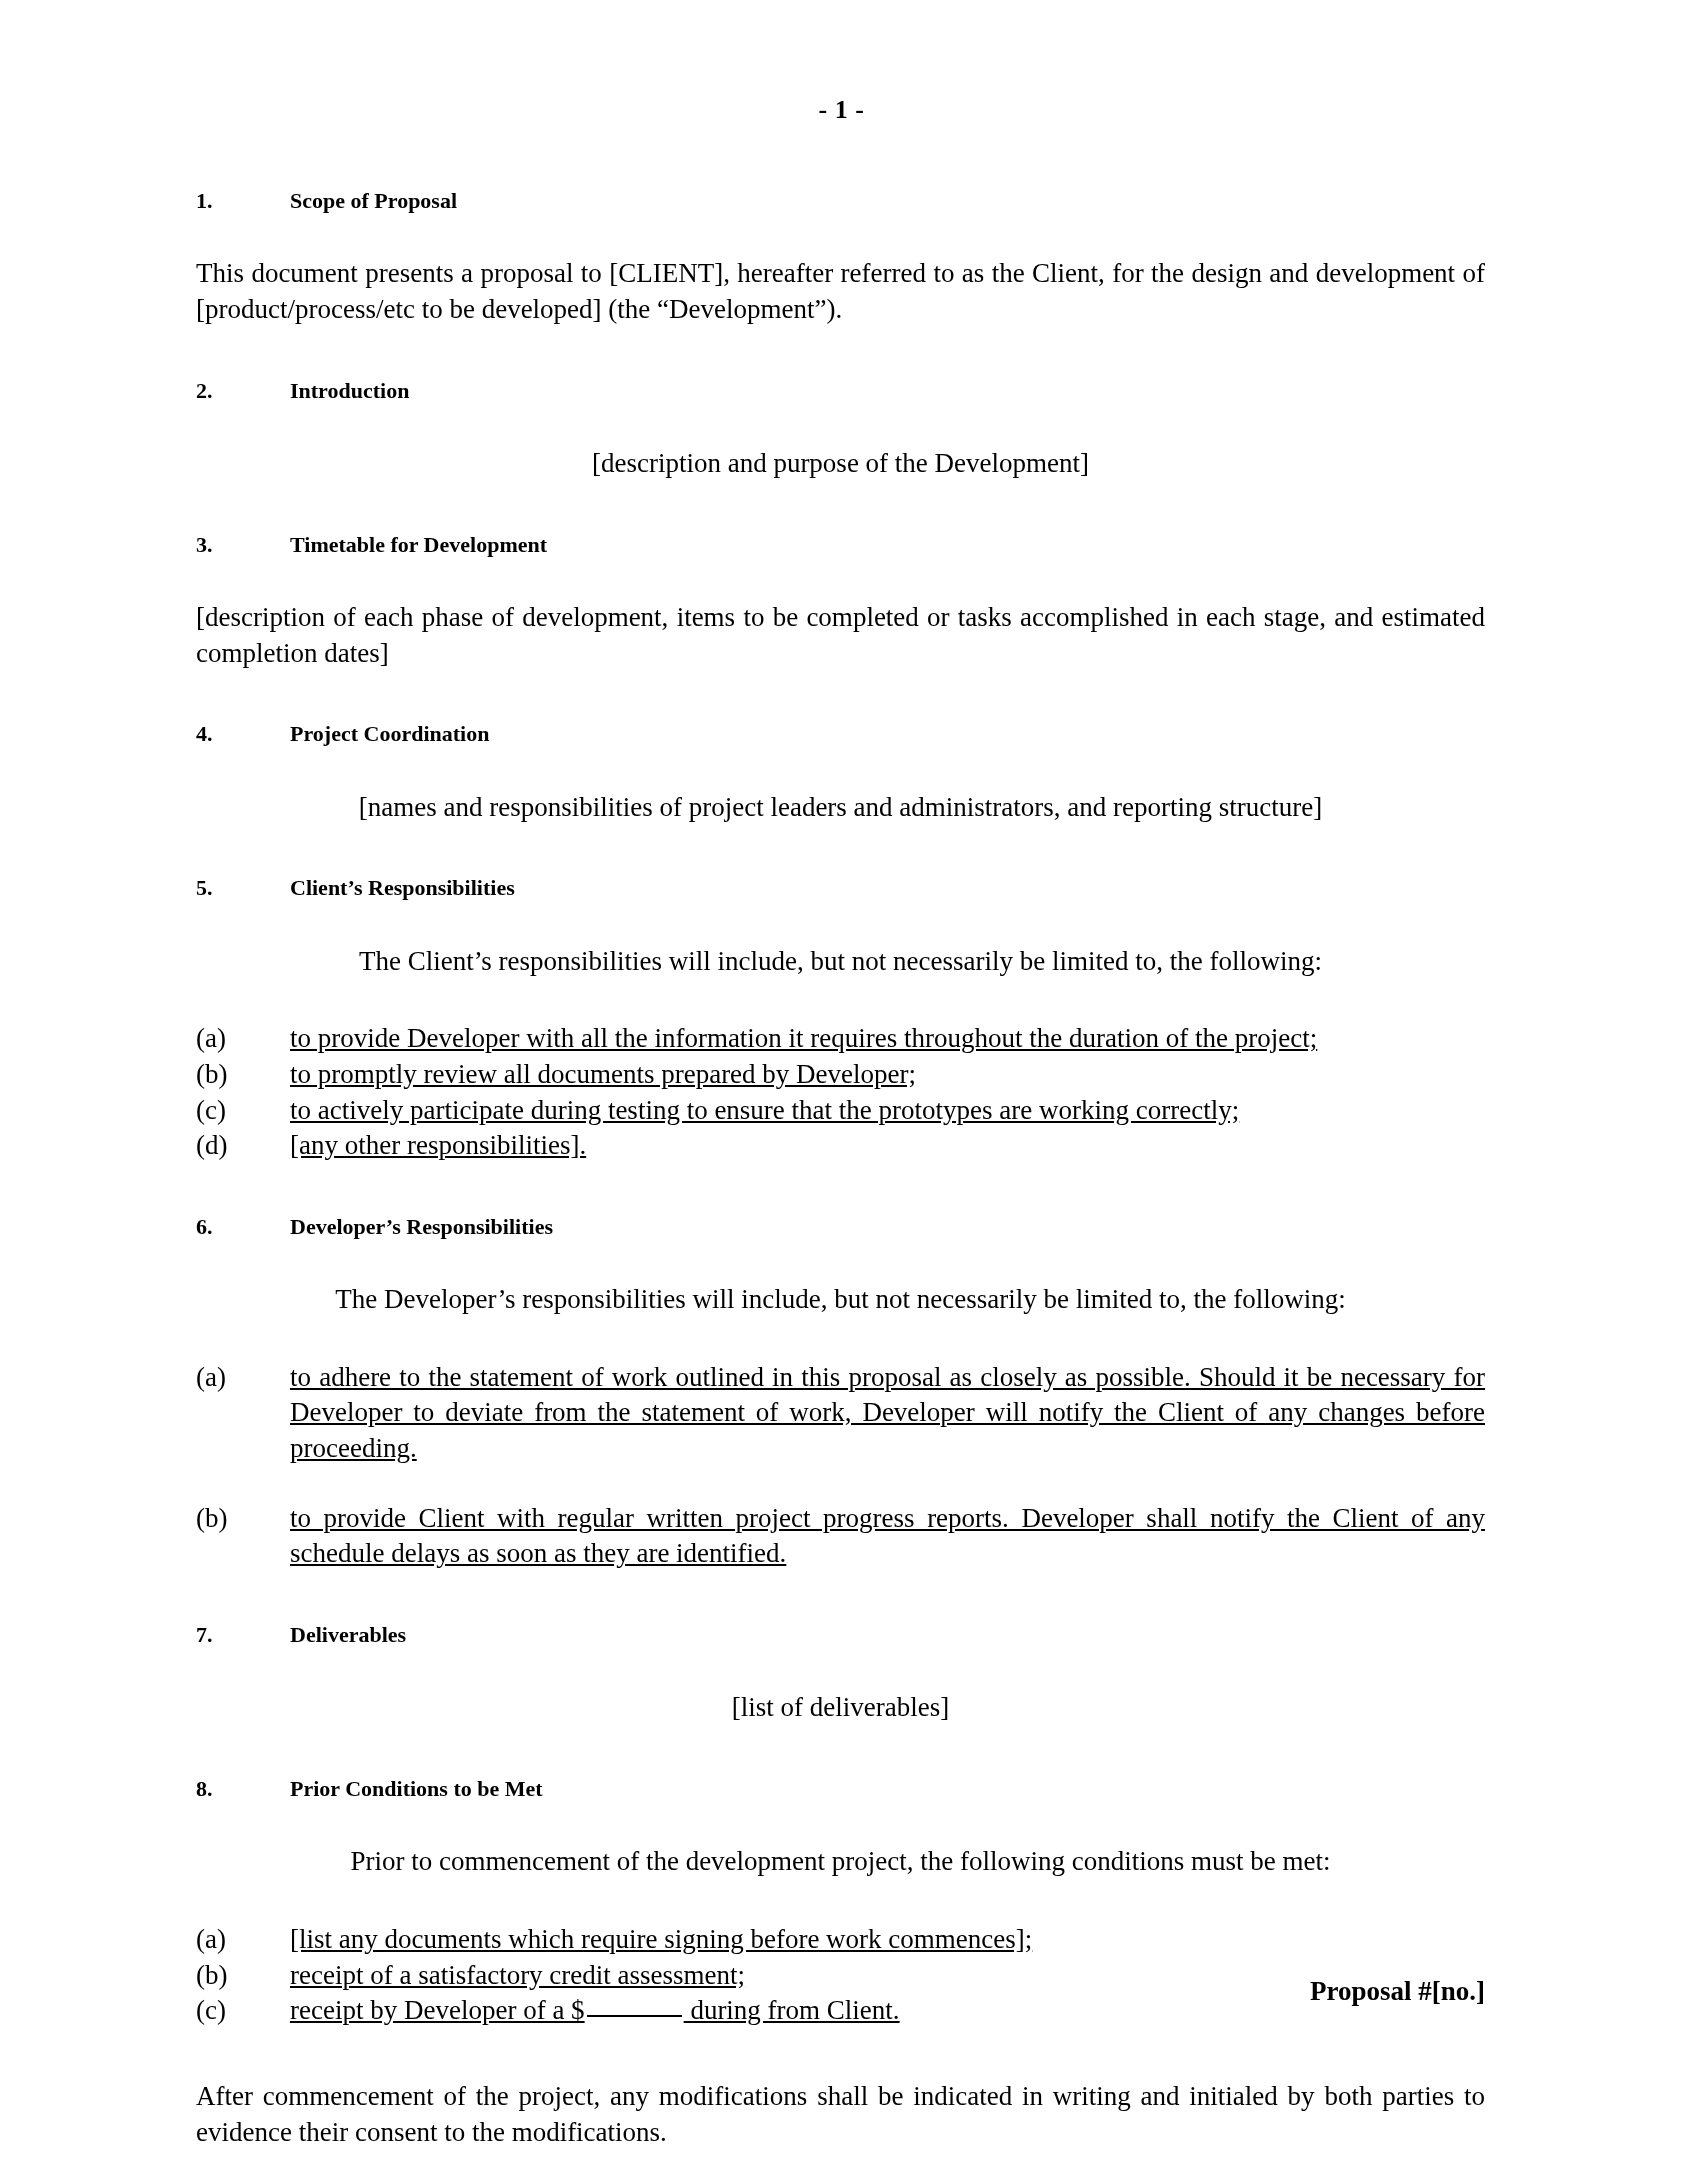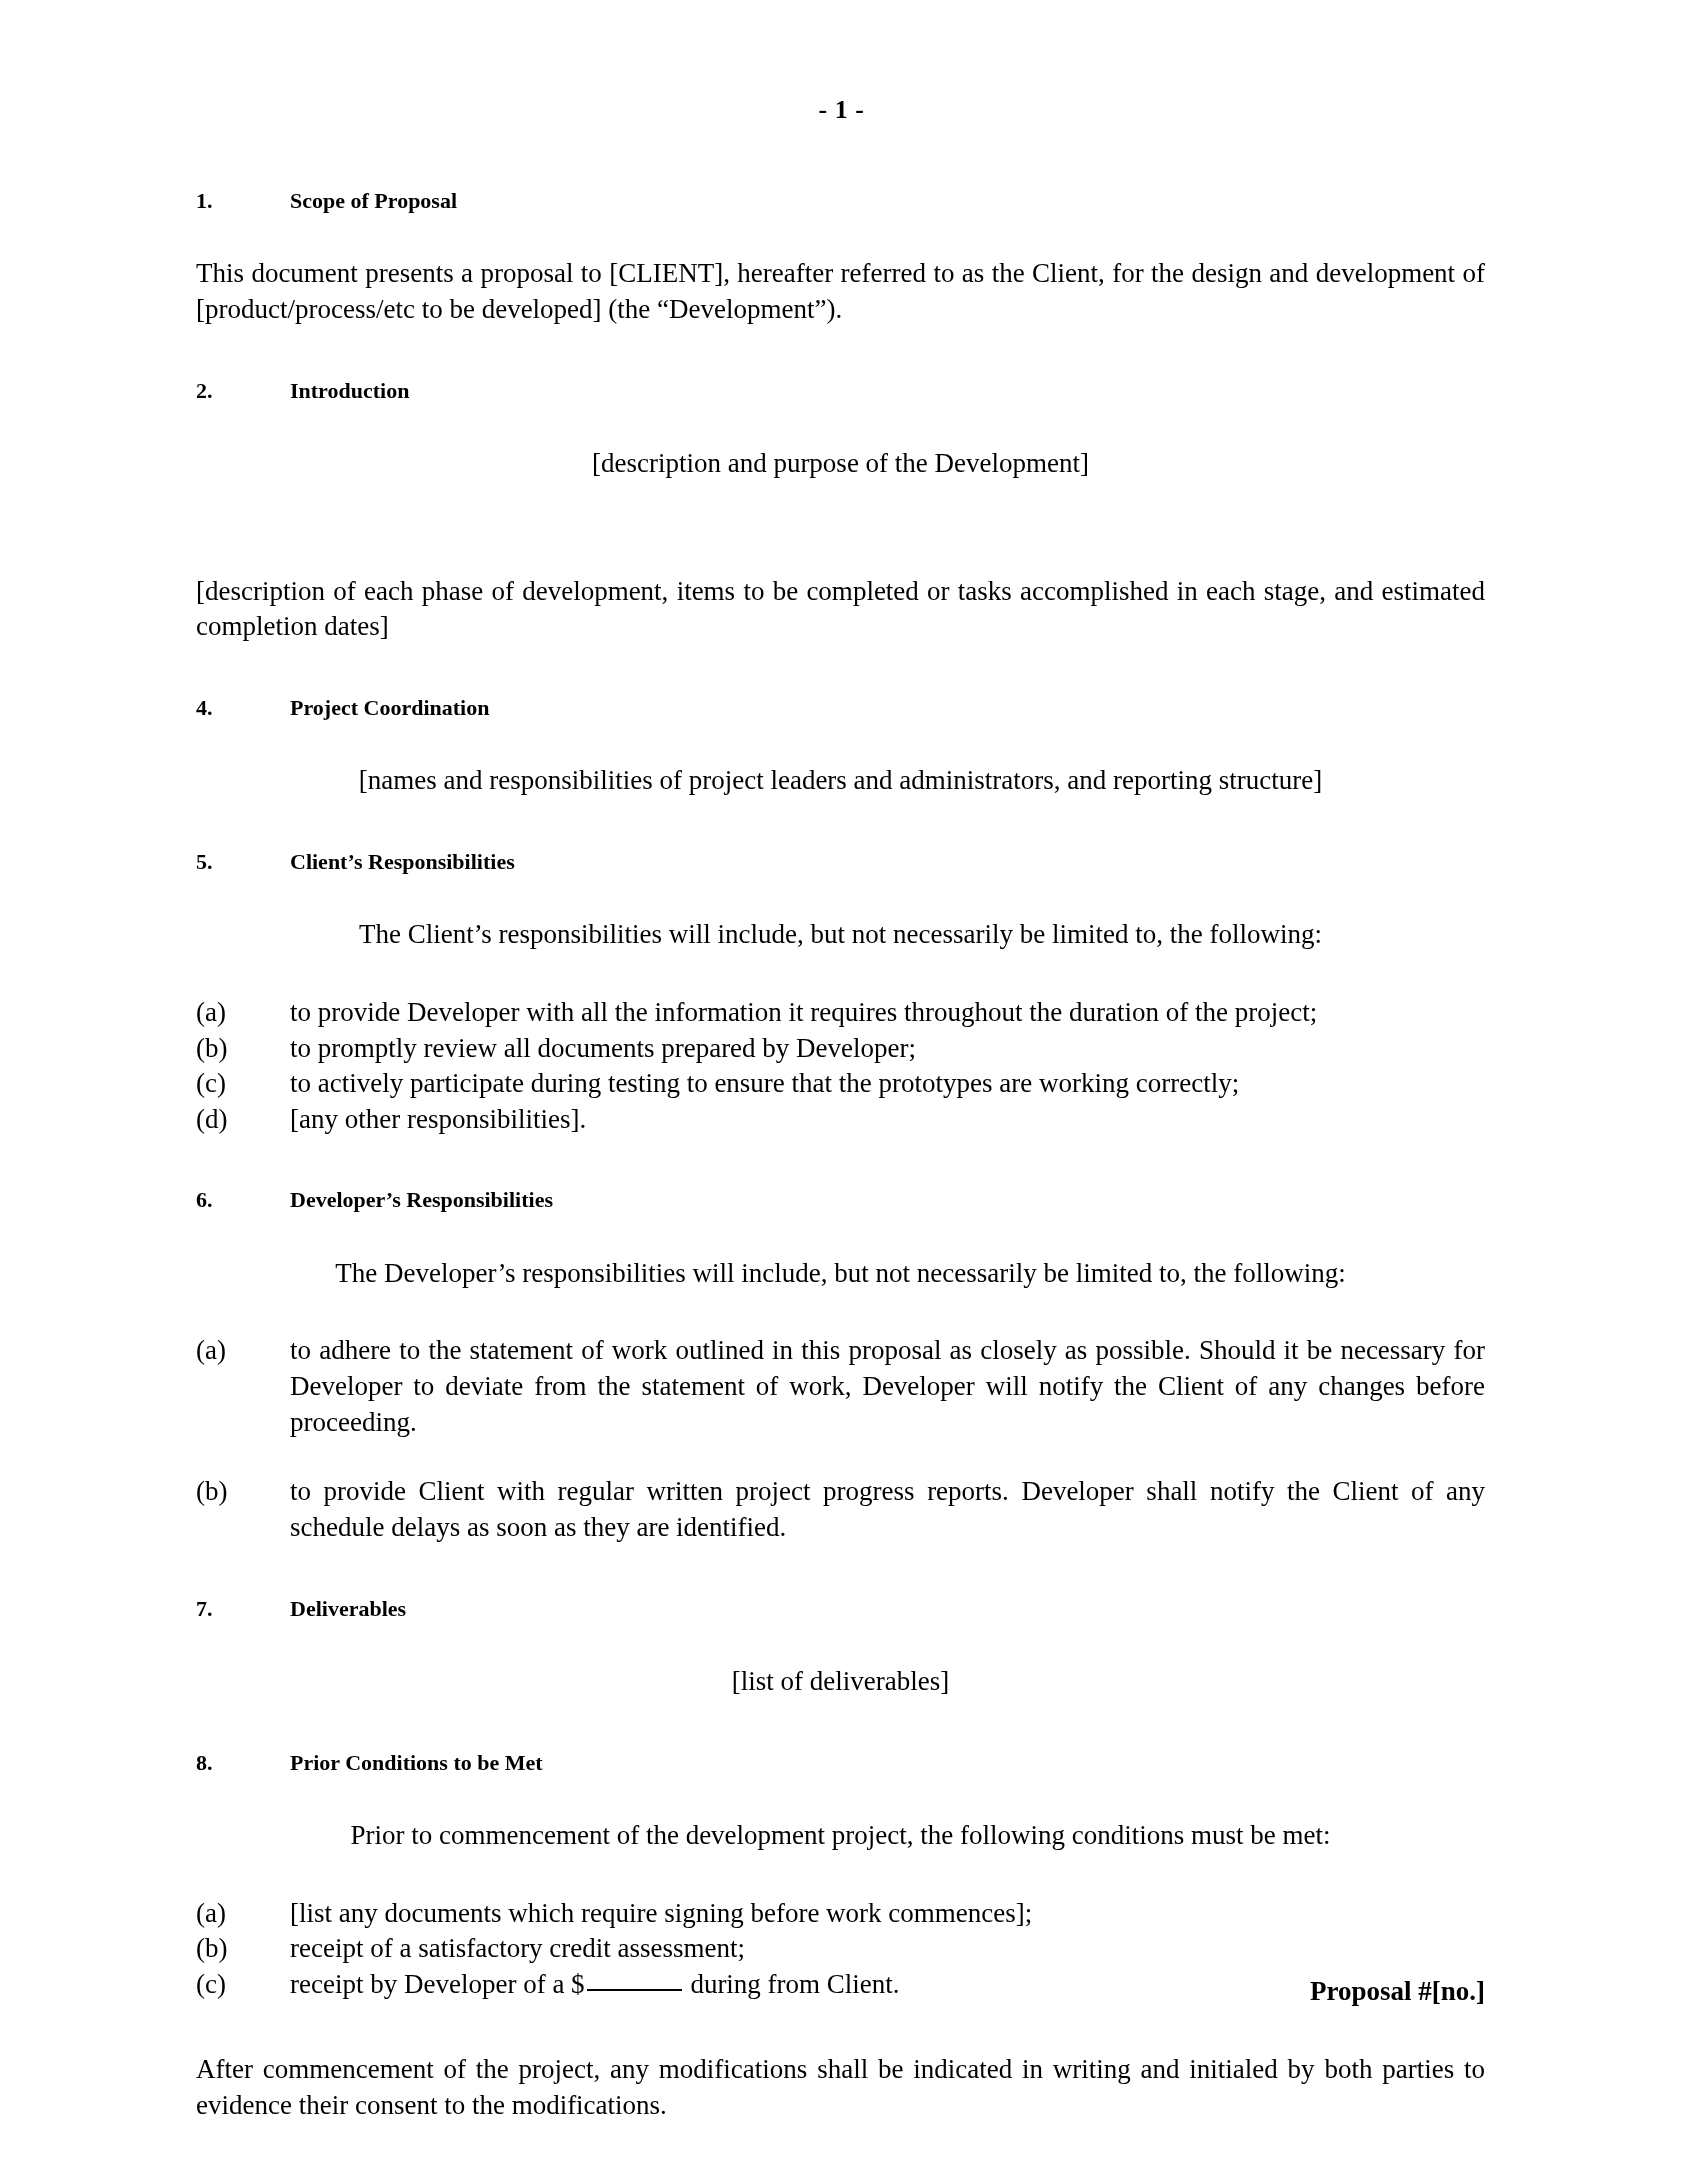--- a/index.html
+++ b/index.html
@@ -70,20 +70,21 @@
     margin: 0;
     padding: 0;
   }
   .list-item .marker {
     flex: 0 0 94px;
     width: 94px;
   }
   .list-item .itext {
     flex: 1 1 auto;
     text-align: justify;
+    text-decoration: underline;
   }
   .list-item.tight .itext { text-align: left; }
   .list.spaced .list-item + .list-item { margin-top: 34px; }
   .blank-line {
     display: inline-block;
     border-bottom: 2px solid #000;
     width: 95px;
     vertical-align: 2px;
     margin: 0 2px;
   }
@@ -109,20 +110,21 @@
     <div class="heading"><span class="num">1.</span><span>Scope of Proposal</span></div>
     <div class="spacer-md"></div>
     <p class="para">This document presents a proposal to [CLIENT], hereafter referred to as the Client, for the design and development of [product/process/etc to be developed] (the “Development”).</p>
     <div class="spacer-lg"></div>
 
     <div class="heading"><span class="num">2.</span><span>Introduction</span></div>
     <div class="spacer-md"></div>
     <p class="para nojustify">[description and purpose of the Development]</p>
     <div class="spacer-lg"></div>
 
+    <div class="heading"><span class="num">3.</span><span>Timetable for Development</span></div>
     <div class="spacer-md"></div>
     <p class="para">[description of each phase of development, items to be completed or tasks accomplished in each stage, and estimated completion dates]</p>
     <div class="spacer-lg"></div>
 
     <div class="heading"><span class="num">4.</span><span>Project Coordination</span></div>
     <div class="spacer-md"></div>
     <p class="para nojustify">[names and responsibilities of project leaders and administrators, and reporting structure]</p>
     <div class="spacer-lg"></div>
 
     <div class="heading"><span class="num">5.</span><span>Client’s Responsibilities</span></div>

